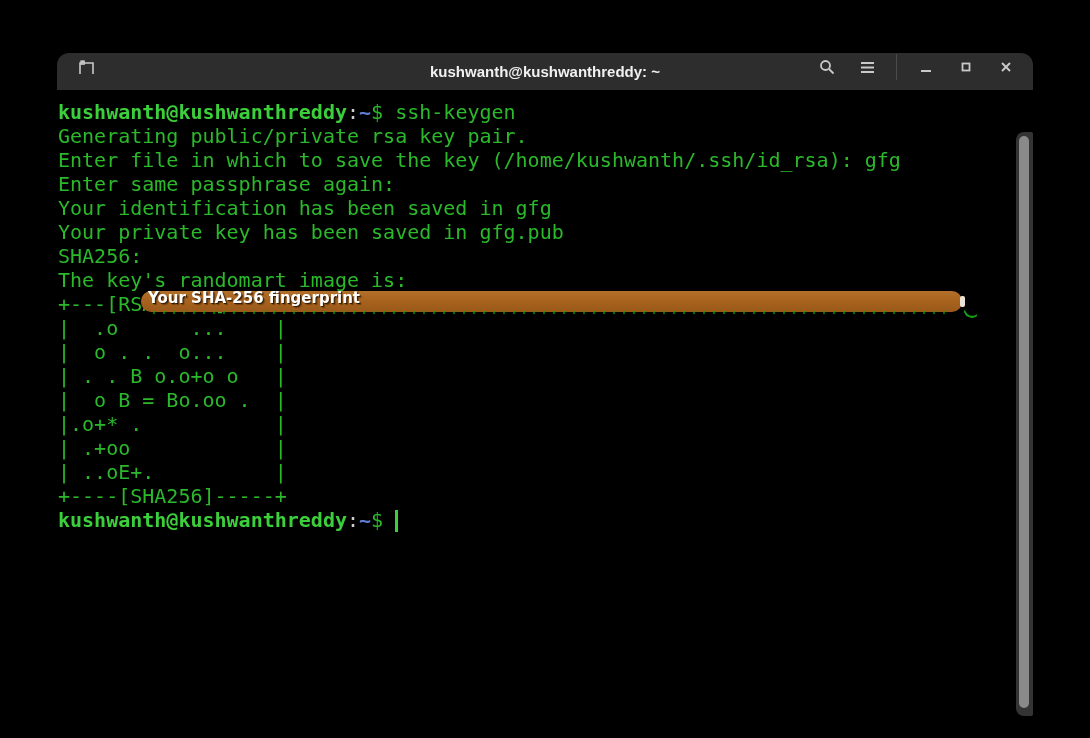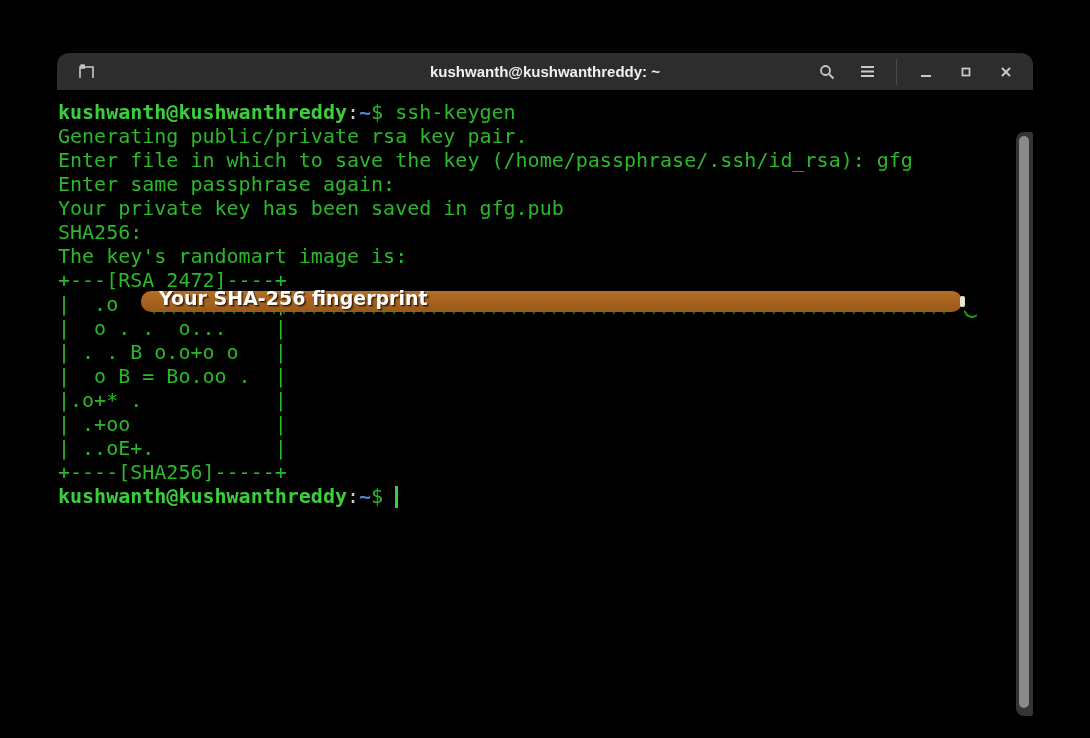--- a/index.html
+++ b/index.html
@@ -14,21 +14,21 @@
     position:absolute; left:57px; top:53px; width:976px; height:628px;
     background:var(--background,#000);
     border-radius:12px 12px 6px 6px;
   }
 
   
   .titlebar {
     position:relative; height:37px;
     background:var(--titlebar,#2d2d2d);
     border-radius:12px 12px 0 0;
-    display:flex; align-items:center;
+    display:flex; align-items:flex-start;
   }
   .win-title {
     position:absolute; left:0; right:0; top:0; height:37px;
     display:flex; align-items:center; justify-content:center;
     font-weight:bold; font-size:15px; color:var(--title-text,#f1f1f1);
     pointer-events:none;
   }
   .tb-btn {
     width:34px; height:28px; border-radius:6px;
     display:flex; align-items:center; justify-content:center;
@@ -56,22 +56,22 @@
     background:var(--cursor,#3ccf3c); vertical-align:text-bottom;
   }
 
   
   .redaction-bar {
     position:absolute; left:84px; top:201px; width:821px; height:21px;
     background:linear-gradient(180deg,#b3702a 0%, var(--redaction-orange,#a8631e) 45%, #99591a 100%);
     border-radius:10px;
   }
   .redaction-label {
-    position:absolute; left:18px; top:-5px; white-space:nowrap;
-    font-family:"DejaVu Sans", sans-serif; font-weight:bold; font-size:19px;
+    position:absolute; left:7px; top:-5px; white-space:nowrap;
+    font-family:"DejaVu Sans", sans-serif; font-weight:bold; font-size:15px;
     color:var(--redaction-text,#ffffff);
     text-shadow:1px 1px 0 rgba(48,24,0,0.9), 2px 2px 1px rgba(48,24,0,0.45);
   }
   .redaction-leak {
     position:absolute; left:12px; right:14px; bottom:-2px; height:3px;
     background:repeating-linear-gradient(90deg, rgba(0,190,0,0.6) 0 2px, transparent 2px 10px);
   }
   .redaction-sliver {
     position:absolute; right:-3px; top:5px; width:5px; height:11px;
     background:#e9e3d7; border-radius:2px;
@@ -152,22 +152,23 @@
           </svg>
         </span>
       </div>
     </div>
   </div>
 
   <div class="terminal">
     <div>
         <div class="term-line"><span class="seg-user">kushwanth@kushwanthreddy</span><span class="seg-plain">:</span><span class="seg-path">~</span><span class="seg-green">$ </span><span class="seg-green">ssh-keygen</span></div>
         <div class="term-line"><span class="seg-green">Generating public/private rsa key pair.</span></div>
-        <div class="term-line"><span class="seg-green">Enter file in which to save the key (/home/passphrase/.ssh/id_rsa): gfg</span></div>
+        <div class="term-line"><span class="seg-green">Enter file in which to save the key (/home/kushwanth/.ssh/id_rsa): gfg</span></div>
         <div class="term-line"><span class="seg-green">Enter same passphrase again:</span></div>
+        <div class="term-line"><span class="seg-green">Your identification has been saved in gfg</span></div>
         <div class="term-line"><span class="seg-green">Your private key has been saved in gfg.pub</span></div>
         <div class="term-line"><span class="seg-green">SHA256:</span></div>
         <div class="term-line"><span class="seg-green">The key's randomart image is:</span></div>
         <div class="term-line"><span class="seg-green">+---[RSA 2472]----+</span></div>
         <div class="term-line"><span class="seg-green">|  .o      ...    |</span></div>
         <div class="term-line"><span class="seg-green">|  o . .  o...    |</span></div>
         <div class="term-line"><span class="seg-green">| . . B o.o+o o   |</span></div>
         <div class="term-line"><span class="seg-green">|  o B = Bo.oo .  |</span></div>
         <div class="term-line"><span class="seg-green">|.o+* .           |</span></div>
         <div class="term-line"><span class="seg-green">| .+oo            |</span></div>

